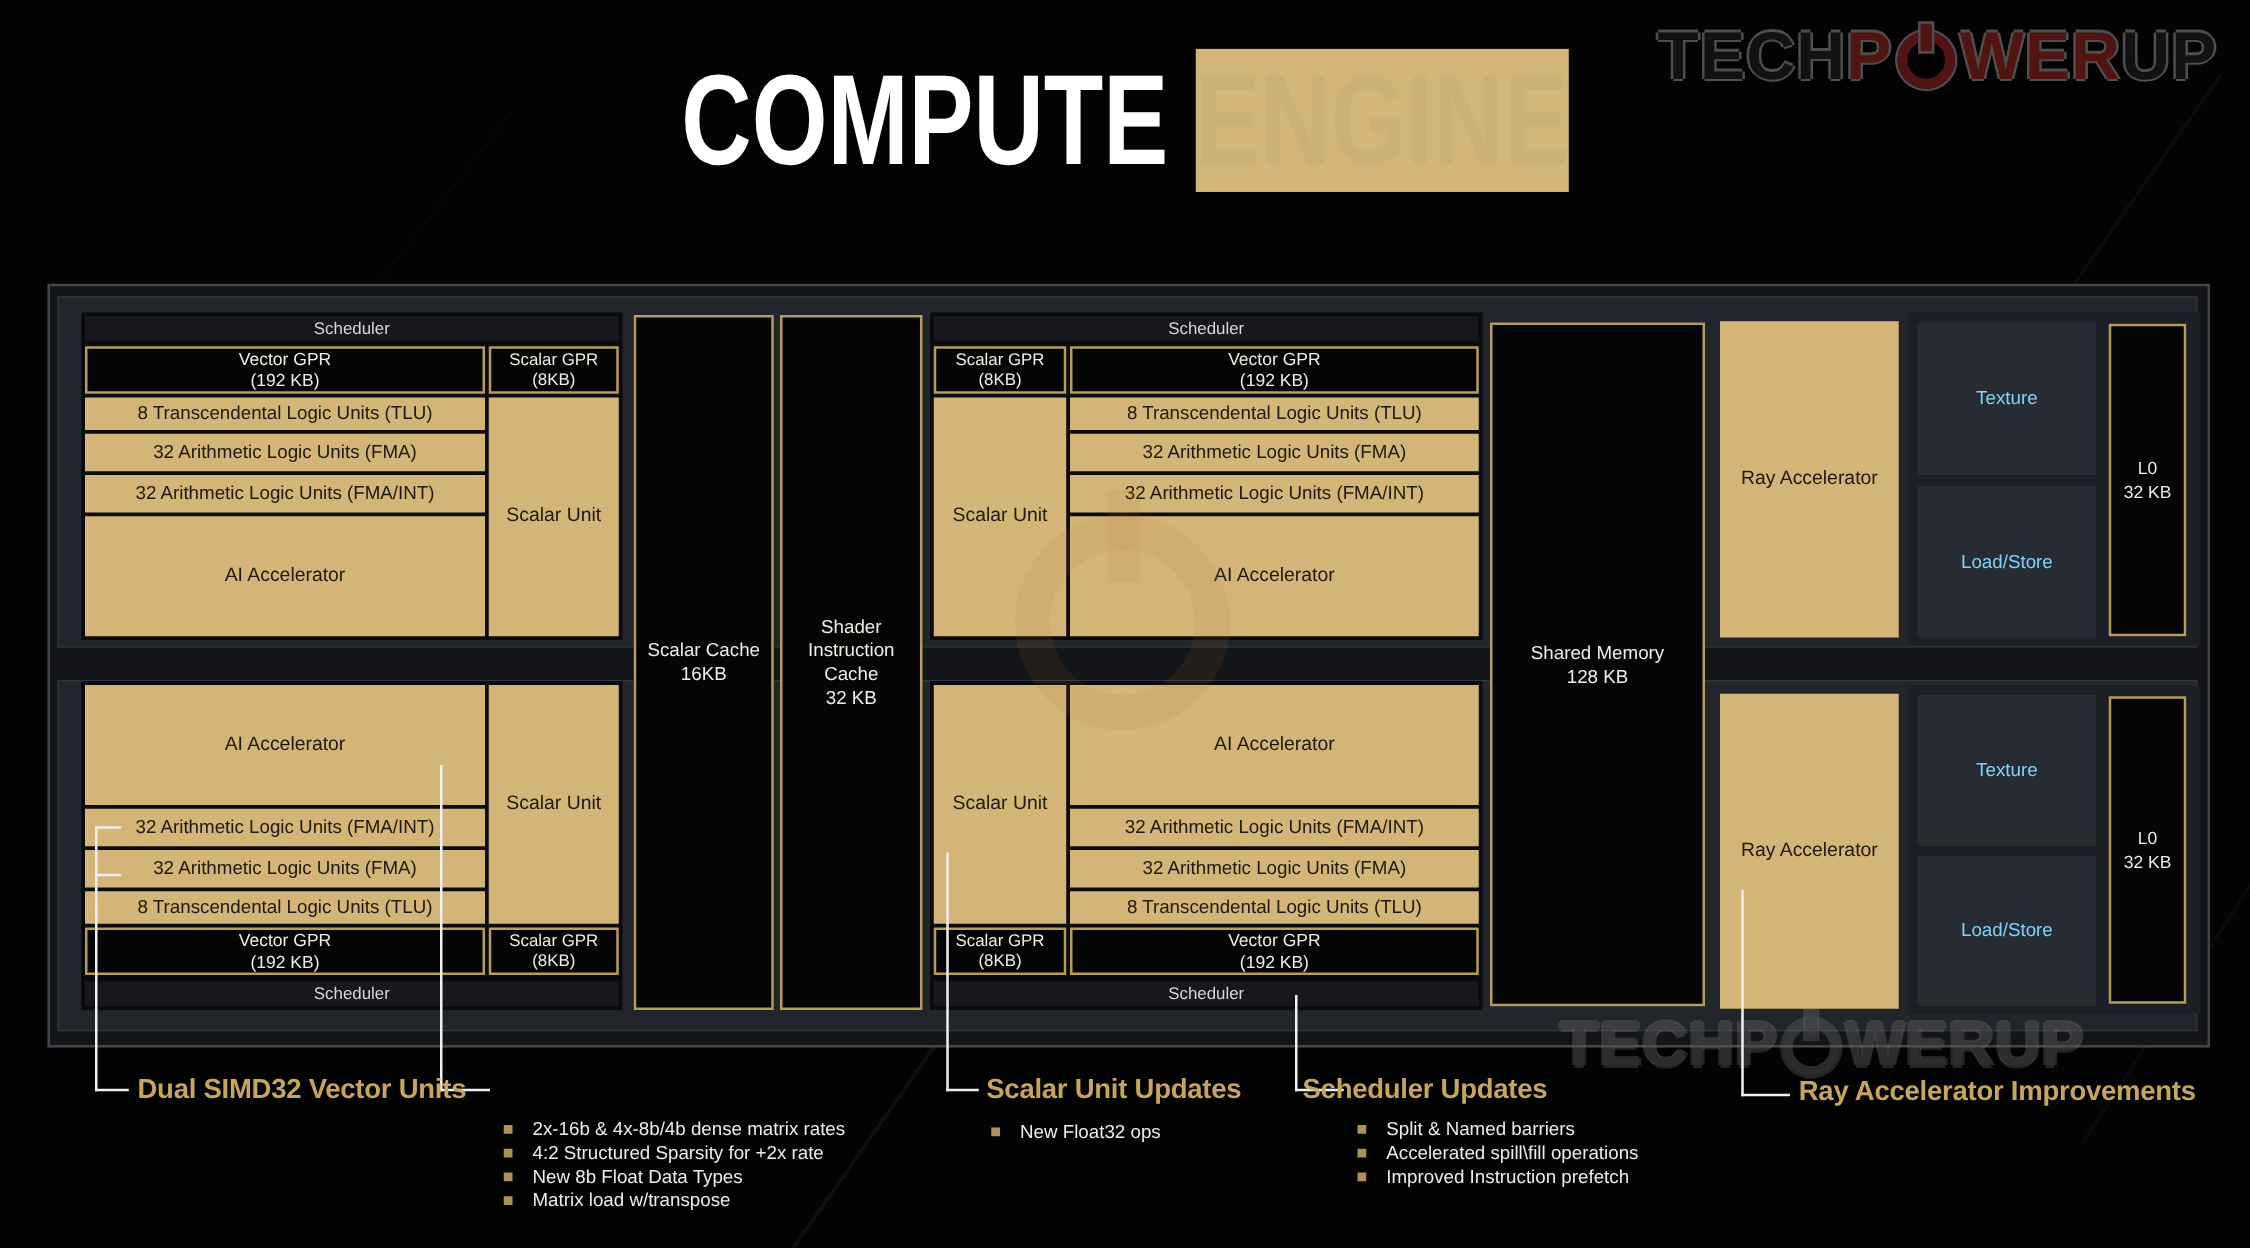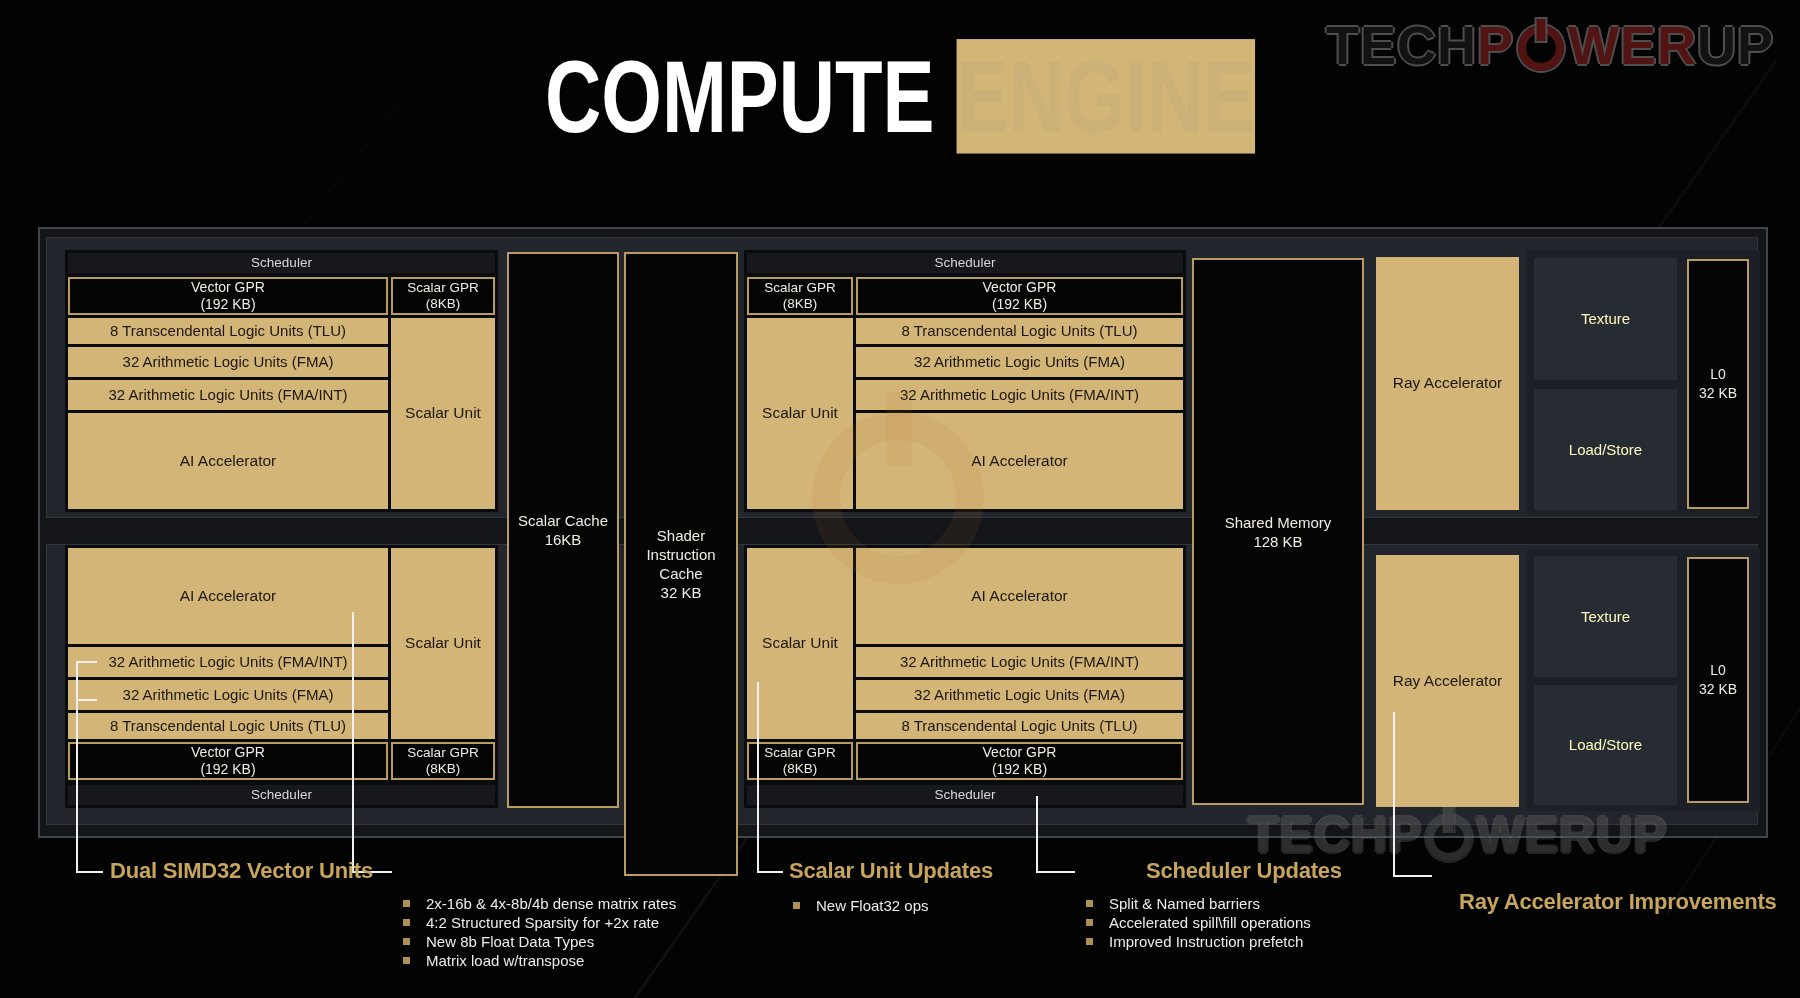--- a/index.html
+++ b/index.html
@@ -34,21 +34,21 @@
   .frame{position:absolute;left:38px;top:227px;width:1730px;height:611px;background:#131518;
          border:2px solid #41464d;box-sizing:border-box;z-index:1;}
   .half{position:absolute;background:#22262c;border:1px solid #31363d;box-sizing:border-box;z-index:1;}
   .subpanel{position:absolute;background:#1c2026;z-index:1;}
   .quad{position:absolute;background:#0a0b0d;z-index:2;}
 
   .box{position:absolute;display:flex;align-items:center;justify-content:center;flex-direction:column;
        text-align:center;box-sizing:border-box;line-height:1.18;}
   .gold{background:#d3b577;color:#1c1810;}
   .blackbox{background:#050505;border:2px solid #b89c5e;color:#f0ede5;}
-  .graybox{background:#272c33;color:#fef9c3;}
+  .graybox{background:#272c33;color:#7dd3fc;}
   .schedbar{background:#16181d;color:#d8d8d8;font-size:13.5px;}
   .f13{font-size:13.5px;} .f14{font-size:14px;} .f15{font-size:15px;} .f155{font-size:15.5px;}
   .lh19{line-height:19px;}
 
   
   .ghost-ring{position:absolute;left:812px;top:412px;width:172px;height:172px;border-radius:50%;
        border:28px solid rgba(190,115,45,0.10);box-sizing:border-box;z-index:3;}
   .ghost-stem{position:absolute;left:886px;top:392px;width:26px;height:74px;
        background:rgba(190,115,45,0.10);z-index:3;}
 
@@ -145,21 +145,21 @@
       <span>Vector GPR</span>
       <span>(192 KB)</span>
     </div>
     <div class="box schedbar" style="left:3px;top:240px;width:436px;height:20px;">Scheduler</div>
   </div>
 
   <div class="box blackbox f15 lh19" style="left:507px;top:252px;width:112px;height:556px;z-index:2;">
     <span>Scalar Cache</span>
     <span>16KB</span>
   </div>
-  <div class="box blackbox f15 lh19" style="left:624px;top:252px;width:114px;height:624px;z-index:2;">
+  <div class="box blackbox f15 lh19" style="left:624px;top:252px;width:114px;height:556px;z-index:2;">
     <span>Shader</span>
     <span>Instruction</span>
     <span>Cache</span>
     <span>32 KB</span>
   </div>
   <div class="box blackbox f15 lh19" style="left:1192px;top:258px;width:172px;height:547px;z-index:2;">
     <span>Shared Memory</span>
     <span>128 KB</span>
   </div>
 
@@ -203,28 +203,28 @@
     <li>4:2 Structured Sparsity for +2x rate</li>
     <li>New 8b Float Data Types</li>
     <li>Matrix load w/transpose</li>
   </ul>
 
   <div class="anno-h" style="left:789px;top:858px;">Scalar Unit Updates</div>
   <ul class="bullets" style="left:793px;top:896px;">
     <li>New Float32 ops</li>
   </ul>
 
-  <div class="anno-h" style="left:1146px;top:858px;">Scheduler Updates</div>
+  <div class="anno-h" style="left:1042px;top:858px;">Scheduler Updates</div>
   <ul class="bullets" style="left:1086px;top:894px;">
     <li>Split &amp; Named barriers</li>
     <li>Accelerated spill\fill operations</li>
     <li>Improved Instruction prefetch</li>
   </ul>
 
-  <div class="anno-h" style="left:1439px;top:889px;margin-left:20px;">Ray Accelerator Improvements</div>
+  <div class="anno-h" style="left:1439px;top:860px;">Ray Accelerator Improvements</div>
 
   <div class="tpu tpu-bottom">
     <span class="wm">TECHP</span>
       <span class="pwr pwr-gray"></span>
       <span class="wm">WERUP</span>
   </div>
 
 </div>
 
 </body></html>

